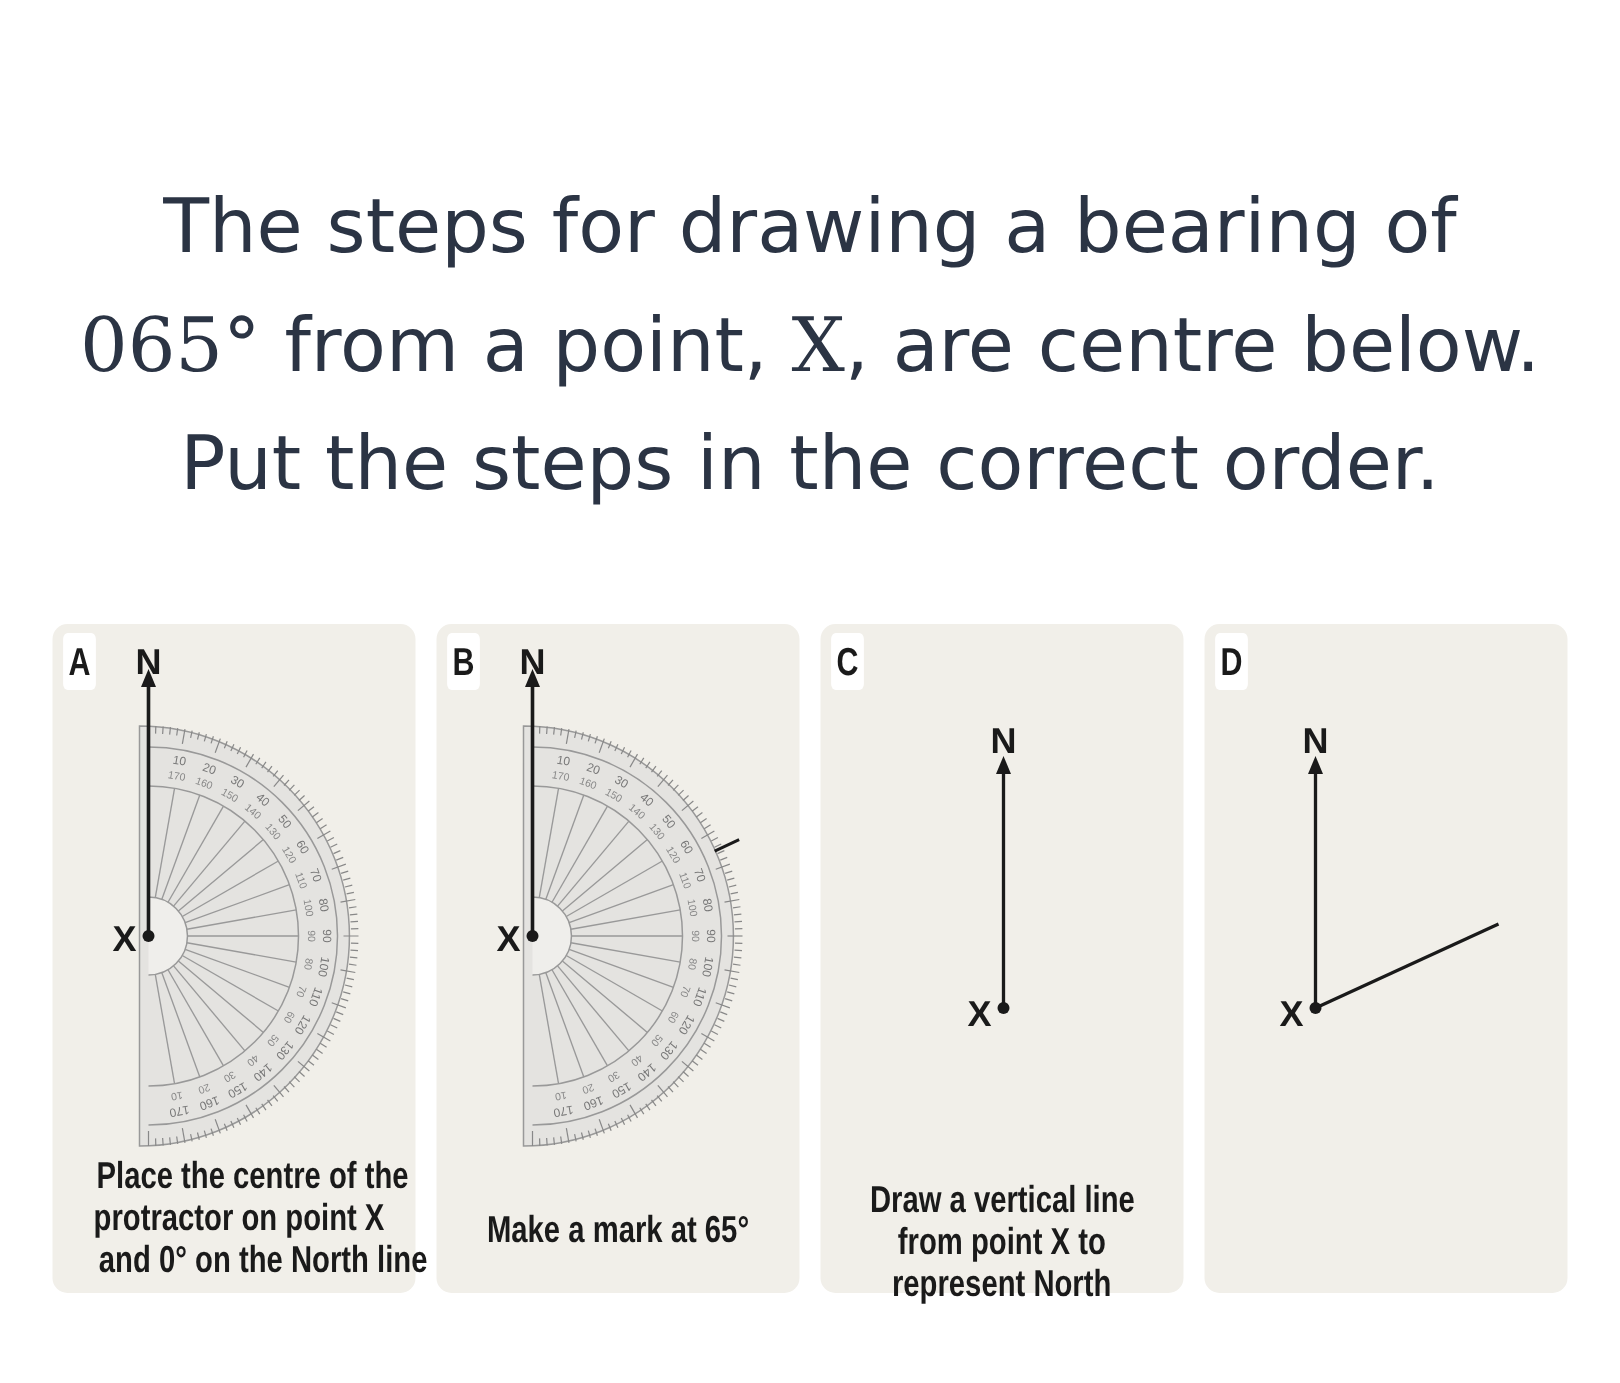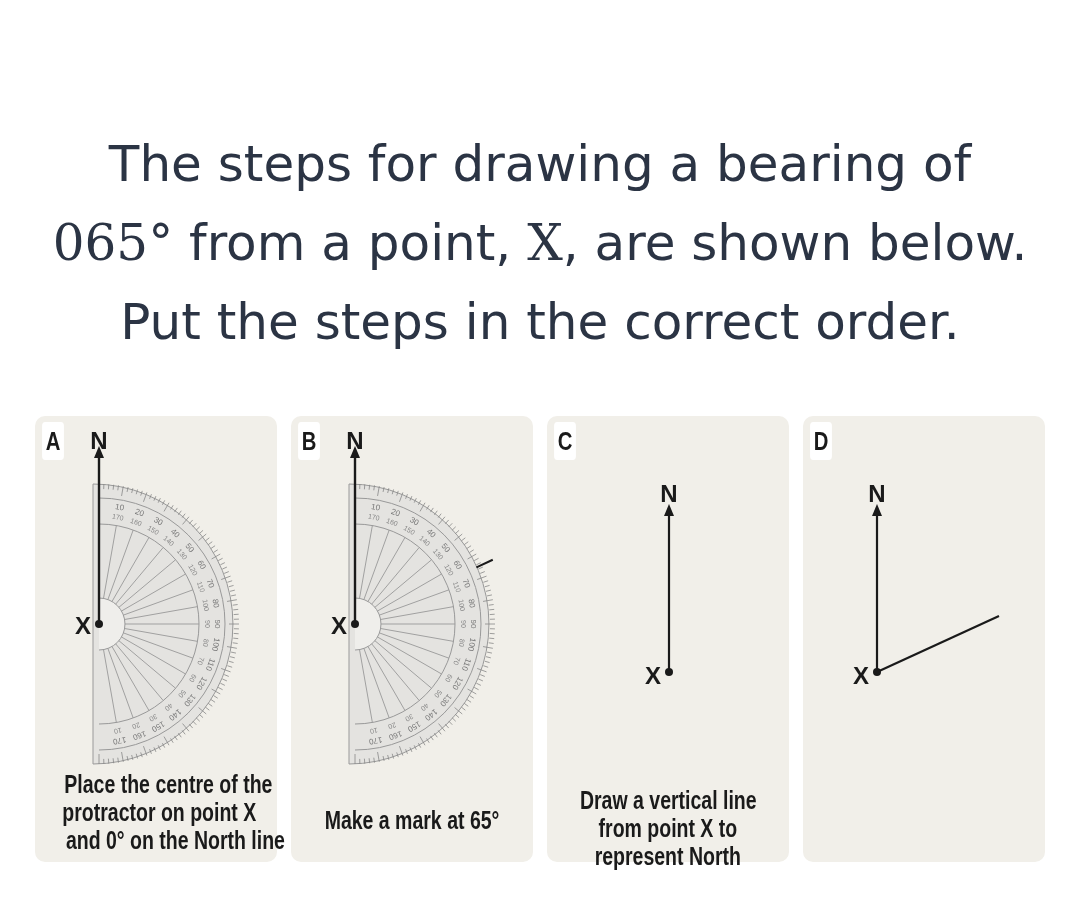--- a/index.html
+++ b/index.html
@@ -1,30 +1,30 @@
 <!DOCTYPE html>
 <html><head>
 <meta charset="utf-8">
 <style>
   html, body { margin: 0; padding: 0; background: #ffffff; }
   body { width: 1080px; height: 922px; position: relative; overflow: hidden; font-family: "DejaVu Sans", sans-serif; }
-  .question { position: absolute; left: 0; top: 125px; width: 1080px; text-align: center; color: #2b3444; font-size: 50px; line-height: 79px; }
+  .question { position: absolute; left: 0; top: 112px; width: 1080px; text-align: center; color: #2b3444; font-size: 50px; line-height: 79px; }
   .question .math { font-family: "DejaVu Serif", serif; }
   .card { position: absolute; top: 416px; width: 242px; height: 446px; background: #f1efe9; border-radius: 10px; }
   .card .letter { position: absolute; left: 4px; top: 6px; width: 28px; height: 38px; background: #ffffff; border-radius: 4px; font-family: "Liberation Sans", sans-serif; font-weight: bold; font-size: 26px; line-height: 38px; text-align: center; color: #1a1a1a; transform: scaleX(0.78); }
   .card svg { position: absolute; left: 0; top: 0; }
   .caption { position: absolute; left: 0; width: 242px; text-align: center; font-family: "Liberation Sans", sans-serif; font-weight: bold; font-size: 25px; line-height: 28px; color: #1a1a1a; }
   .caption span { display: inline-block; transform: scaleX(0.78); white-space: nowrap; }
 </style>
 </head>
 <body>
 
 <div class="question">
   <div>The steps for drawing a bearing of</div>
-  <div><span class="math">065°</span><span> from a point, </span><span class="math">X</span><span>, are shown below.</span></div>
+  <div><span class="math">065°</span><span> from a point, </span><span class="math">X</span><span>, are centre below.</span></div>
   <div>Put the steps in the correct order.</div>
 </div>
 
 <div class="card" style="left:35px;">
   <svg width="242" height="446" id="svgA">
       <path d="M58,68 A140,140 0 0 1 58,348 Z" fill="#e4e3e0" stroke="#999" stroke-width="1"></path>
       <path d="M64,82 A126,126 0 0 1 64,334" fill="none" stroke="#999" stroke-width="1"></path>
       <path d="M64,108 A100,100 0 0 1 64,308" fill="none" stroke="#999" stroke-width="1"></path>
       <path d="M64,182 A26,26 0 0 1 64,234" fill="#efeeeb" stroke="#999" stroke-width="1"></path>
       <line x1="64" y1="68" x2="64" y2="78" stroke="#888" stroke-width="0.8"></line>

